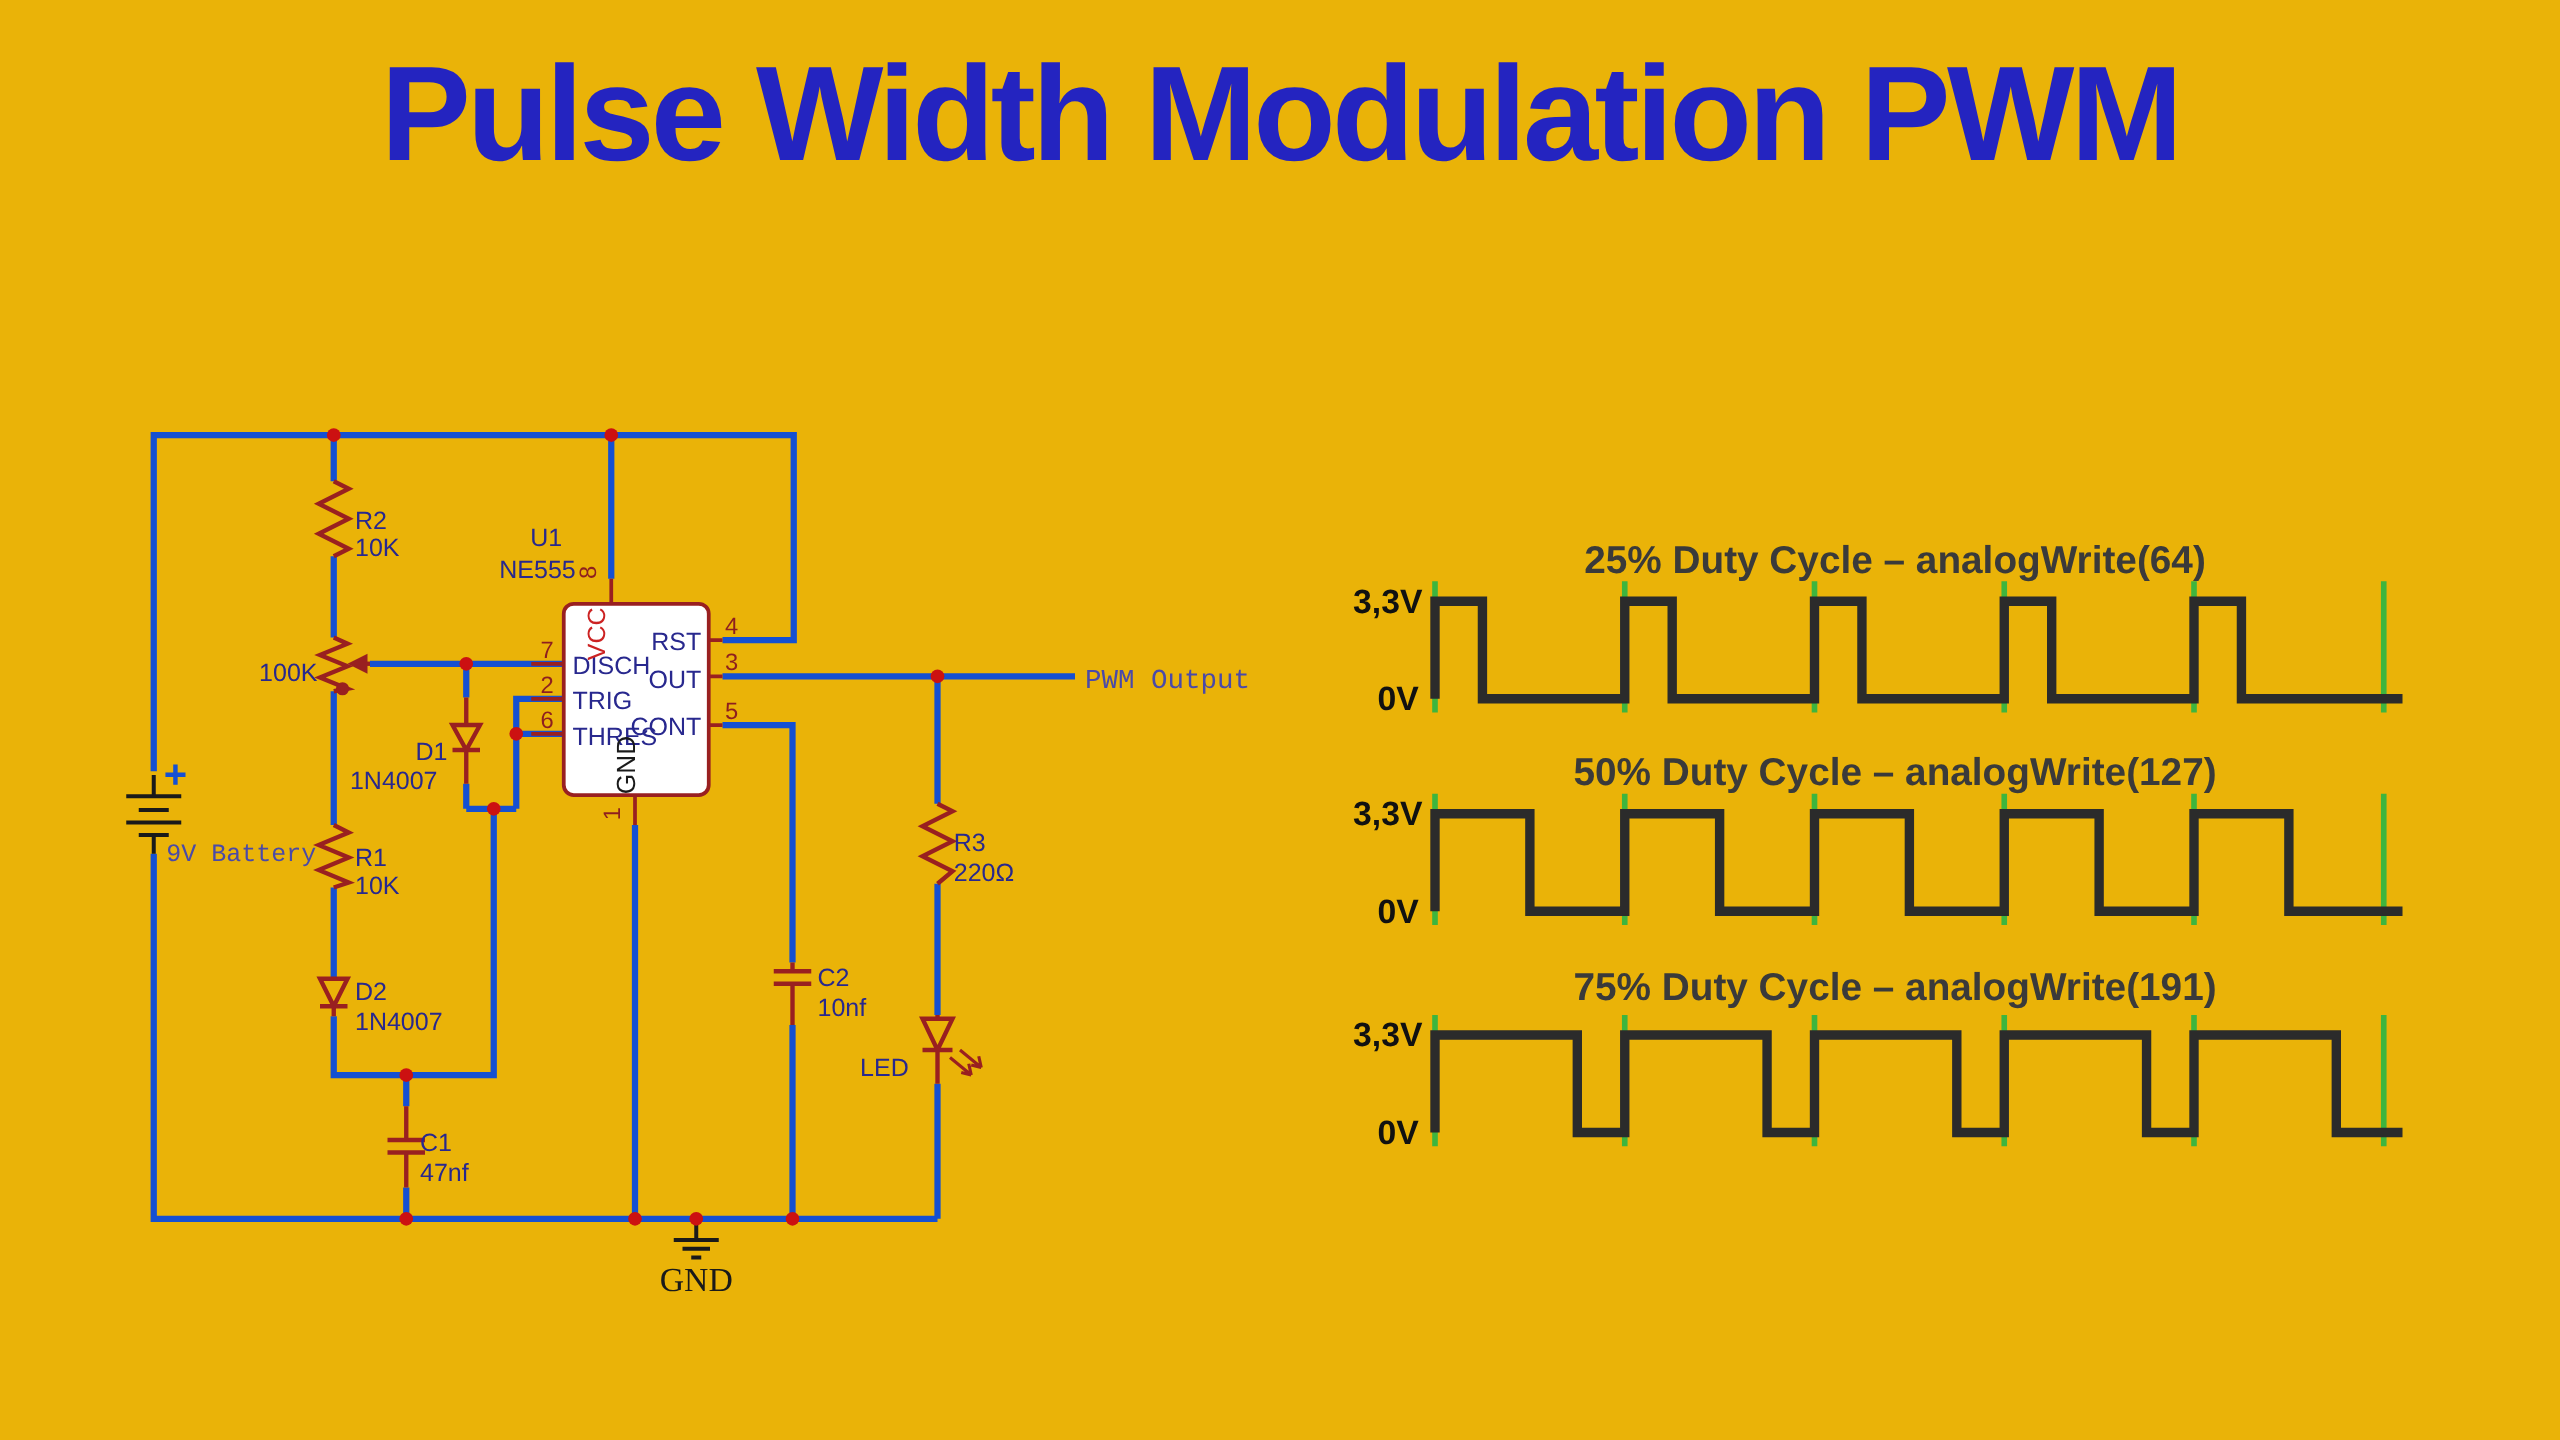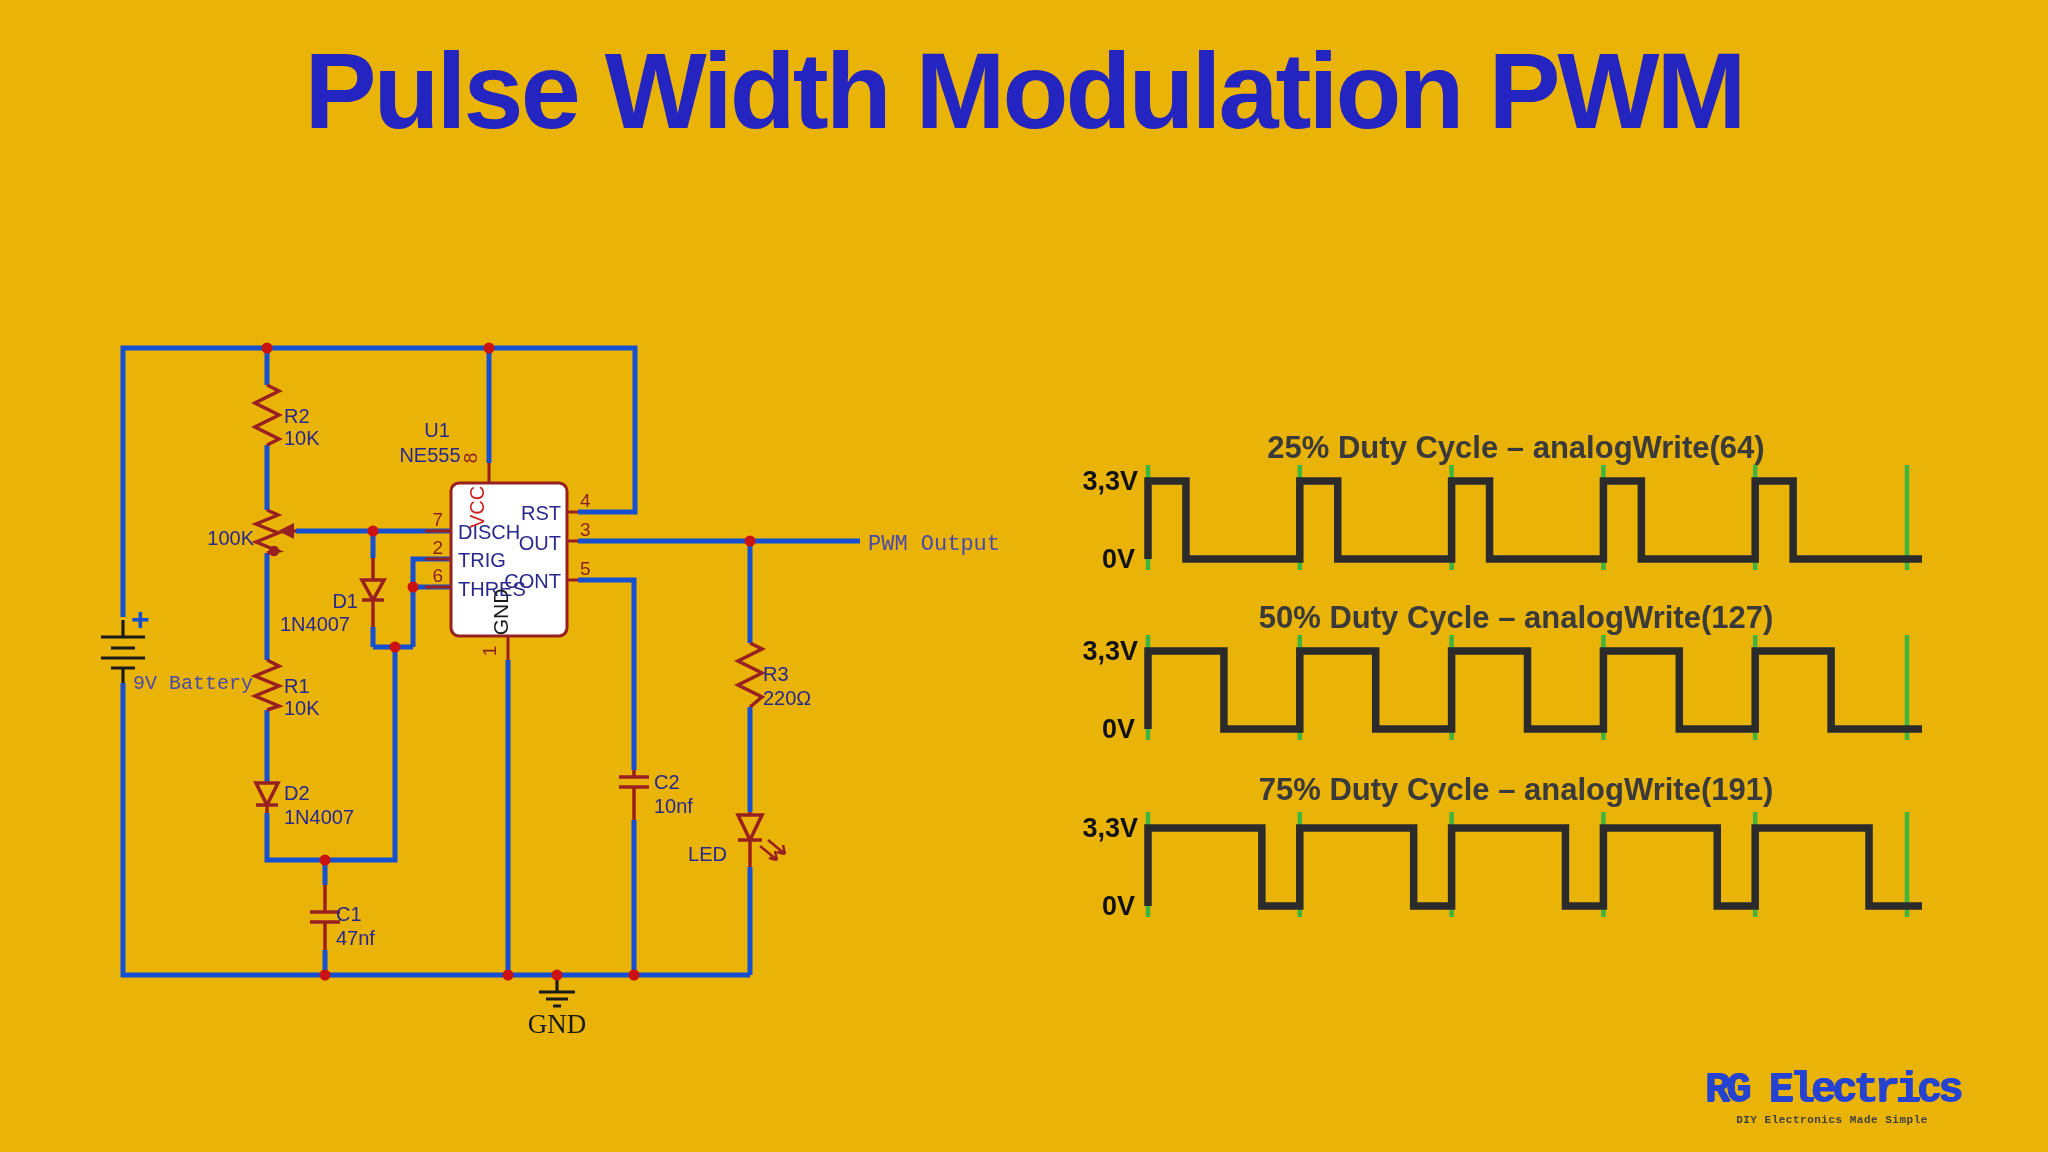--- a/index.html
+++ b/index.html
@@ -201,18 +201,14 @@
 
       <text class="wave-v" x="1138" y="490" text-anchor="end">3,3V</text>
       <text class="wave-v" x="1135" y="568" text-anchor="end">0V</text>
       <text class="wave-v" x="1138" y="660" text-anchor="end">3,3V</text>
       <text class="wave-v" x="1135" y="738" text-anchor="end">0V</text>
       <text class="wave-v" x="1138" y="837" text-anchor="end">3,3V</text>
       <text class="wave-v" x="1135" y="915" text-anchor="end">0V</text>
     </g>
   </svg>
 
-  <div class="logo">
-    <div class="logo-name">RG Electrics</div>
-    <div class="logo-tagline">DIY Electronics Made Simple</div>
-  </div>
 
 </div>
 
 </body></html>

